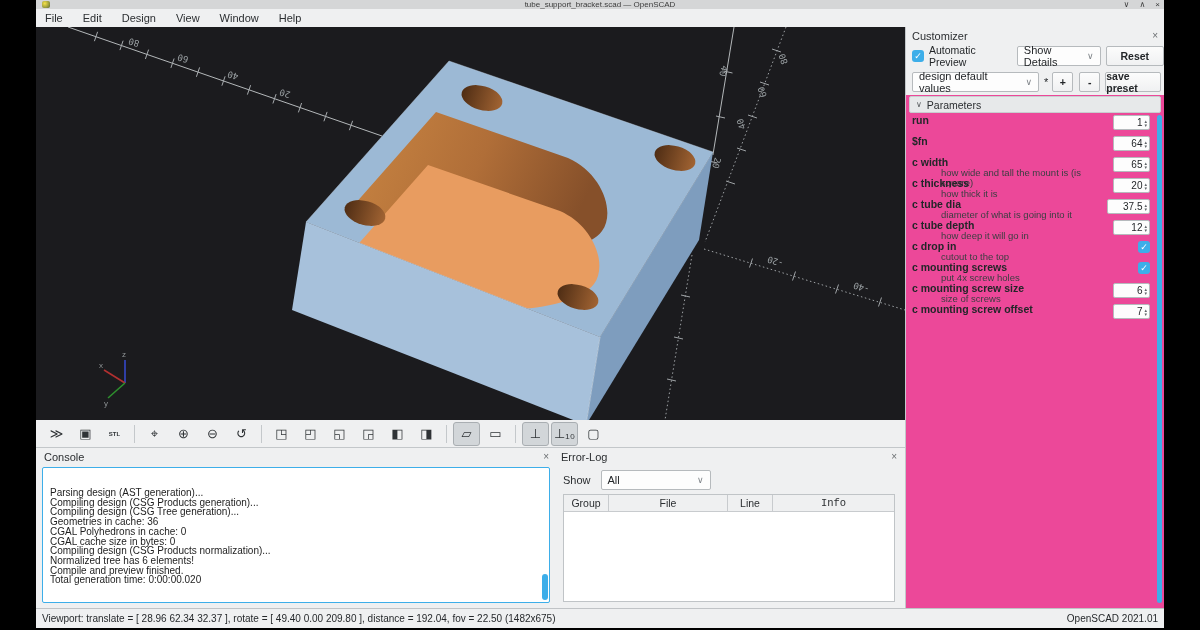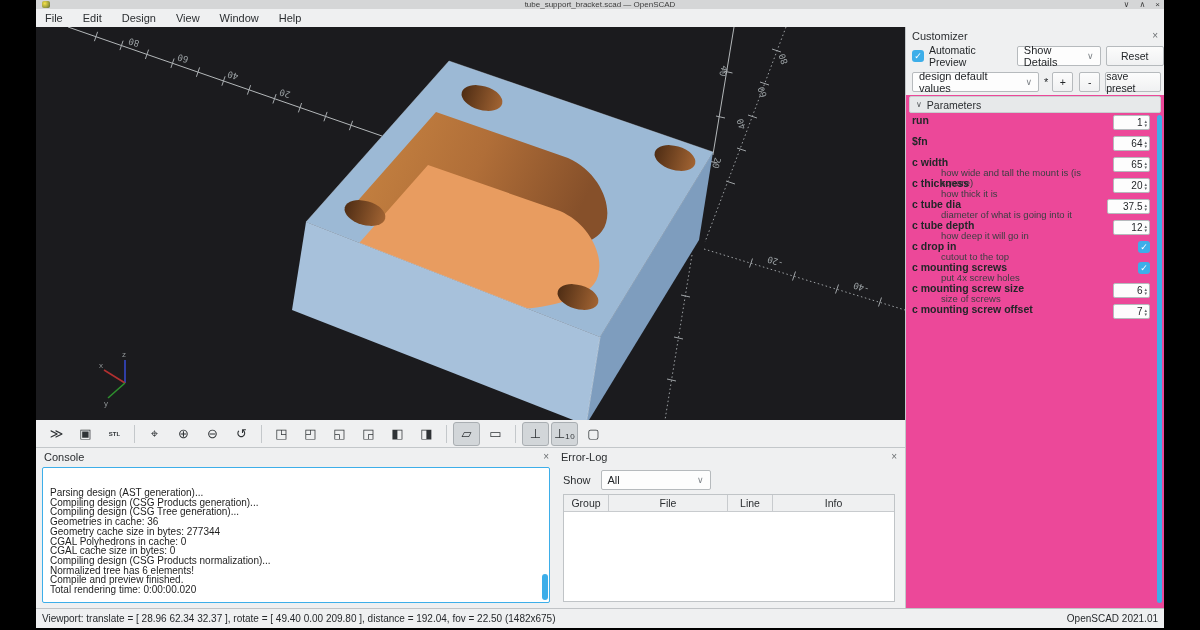--- a/index.html
+++ b/index.html
@@ -47,36 +47,36 @@
   #errorlog-panel{left:519px;top:448px;width:348px;height:159px;}
   #show-row{position:absolute;left:8px;top:22px;display:flex;align-items:center;gap:10px;}
   #show-label{font-size:11px;color:#2b2e31;}
   .combo{background:#fdfdfd;border:1px solid #b6babd;border-radius:2px;height:20px;
     display:flex;align-items:center;justify-content:space-between;padding:0 6px;font-size:11px;color:#232629;box-sizing:border-box;}
   .combo .arr{color:#7d8287;font-size:9px;margin-left:8px;}
   #errlog-table{position:absolute;left:8px;right:8px;top:46px;bottom:5px;background:#fff;border:1px solid #c0c4c7;}
   #errlog-header{display:flex;height:16px;background:#eff0f1;border-bottom:1px solid #c8cbce;}
   .ecol{font-size:10.5px;color:#2b2e31;display:flex;align-items:center;justify-content:center;
     border-right:1px solid #c8cbce;box-sizing:border-box;}
-  .ecol:last-child{border-right:none;}
+  .ecol:last-child{border-right:none;font-family:Liberation Mono, monospace;}
 
   
   #statusbar{position:absolute;left:0;top:608px;width:100%;height:19px;background:#eff0f1;border-top:1px solid #c0c3c6;
     display:flex;align-items:center;justify-content:space-between;padding:0 6px;box-sizing:border-box;font-size:10px;color:#26292c;}
 
   
   #customizer{position:absolute;left:869px;top:27px;width:259px;height:581px;background:#ec4899;border-left:1px solid #c3c7ca;box-sizing:border-box;}
   #cust-head{height:17px;background:#eff0f1;display:flex;align-items:center;justify-content:space-between;padding:0 6px;font-size:11px;color:#2b2e31;}
   #cust-row1{position:absolute;left:0;top:17px;width:100%;height:24px;background:#eff0f1;display:flex;align-items:center;}
   #cust-row2{position:absolute;left:0;top:41px;width:100%;height:27px;background:#eff0f1;display:flex;align-items:center;}
   .checkbox{width:12px;height:12px;border-radius:3px;background:#3daee9;color:#fff;font-size:9px;
     display:flex;align-items:center;justify-content:center;flex:0 0 auto;}
   #auto-prev-label{font-size:10.5px;color:#232629;margin:0 6px 0 5px;}
   .btn{background:linear-gradient(#fcfcfc,#f0f1f2);border:1px solid #b6babd;border-radius:2px;
-    height:20px;display:flex;align-items:center;justify-content:center;font-size:10.5px;color:#232629;box-sizing:border-box;}
+    height:20px;display:flex;align-items:center;justify-content:center;font-size:10.5px;color:#232629;box-sizing:border-box;font-weight:bold;}
   #params-header{position:absolute;left:3px;right:3px;top:69px;height:17px;background:#e7e9ea;border:1px solid #c9cdd0;
     border-radius:2px;display:flex;align-items:center;font-size:10.5px;color:#2b2e31;box-sizing:border-box;padding-left:6px;gap:5px;}
   #params-header .arr{font-size:8px;color:#55595c;}
   #params-list{position:absolute;left:6px;right:14px;top:88px;}
   .prow{display:flex;justify-content:space-between;align-items:flex-start;height:21px;}
   .pname{font-size:10.5px;font-weight:bold;color:#232629;line-height:11px;}
   .pdesc{font-size:9.5px;color:#3a3e41;line-height:10px;padding-left:29px;}
   .spin{width:37px;height:15px;background:#fdfdfd;border:1px solid #b6babd;border-radius:2px;
     display:flex;align-items:center;justify-content:flex-end;box-sizing:border-box;flex:0 0 auto;}
   .spin.wide{width:43px;}
@@ -253,27 +253,26 @@
     <div class="panel-head">
       <span>Console</span>
       <span class="panel-close">×</span>
     </div>
     <div id="console-box">
       <div id="console-log">
         <div>Parsing design (AST generation)...</div>
         <div>Compiling design (CSG Products generation)...</div>
         <div>Compiling design (CSG Tree generation)...</div>
         <div>Geometries in cache: 36</div>
-        <div>Geometry cache size in bytes: 277344</div>
         <div>CGAL Polyhedrons in cache: 0</div>
         <div>CGAL cache size in bytes: 0</div>
         <div>Compiling design (CSG Products normalization)...</div>
         <div>Normalized tree has 6 elements!</div>
         <div>Compile and preview finished.</div>
-        <div>Total rendering time: 0:00:00.020</div>
+        <div>Total generation time: 0:00:00.020</div>
       </div>
       <div id="console-scroll"></div>
     </div>
   </div>
 
   <div class="panel" id="errorlog-panel">
     <div class="panel-head">
       <span>Error-Log</span>
       <span class="panel-close">×</span>
     </div>

